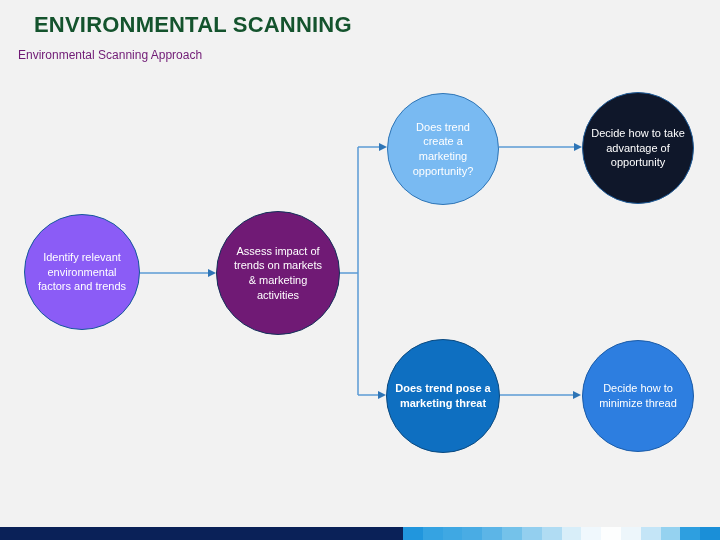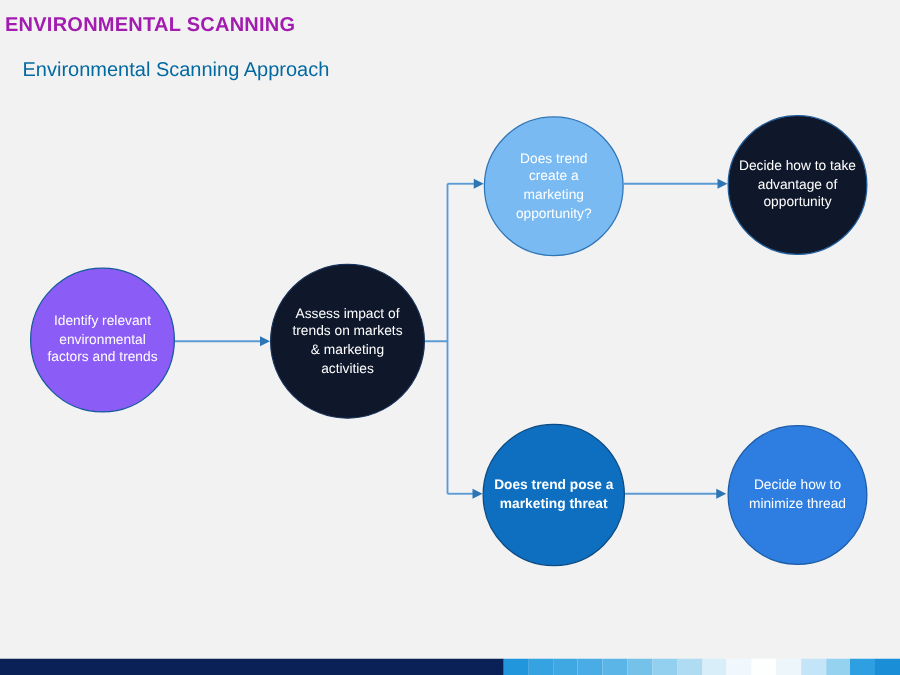--- a/index.html
+++ b/index.html
@@ -2,26 +2,26 @@
 <html><head>
 <meta charset="utf-8">
 <style>
   html,body{margin:0;padding:0;}
   body{font-family:"Liberation Sans",sans-serif;background:#d8d8d8;}
   .slide{
     position:relative;width:720px;height:540px;background:#F2F2F2;
     overflow:hidden;
   }
   .slide-title{
-    position:absolute;left:4px;top:12px;margin:0;
-    font-size:16px;font-weight:700;color:#a21caf;letter-spacing:.2px;
+    position:absolute;left:34px;top:12px;margin:0;
+    font-size:22px;font-weight:700;color:#14532d;letter-spacing:.2px;
   }
   .slide-subtitle{
     position:absolute;left:18px;top:48px;margin:0;
-    font-size:16px;font-weight:400;color:#0369a1;
+    font-size:12px;font-weight:400;color:#701a75;
   }
   .connectors{position:absolute;left:0;top:0;width:720px;height:540px;}
   .node{
     position:absolute;border-radius:50%;
     display:flex;align-items:center;justify-content:center;text-align:center;
     color:#ffffff;font-size:11px;line-height:1.32;
     border:1px solid transparent;box-sizing:border-box;
   }
   .node span{display:block;}
   .n1{left:24px;top:214px;width:116px;height:116px;}
@@ -73,21 +73,21 @@
     <g>
       <line x1="500" y1="395" x2="574" y2="395" stroke-width="1.5" stroke="#5B9BD5"></line>
       <polygon points="581,395 573,391 573,399" fill="#2E75B6"></polygon>
     </g>
   </svg>
 
   <div class="node n1" style="background: #8b5cf6; border-color: rgb(21, 89, 156);">
     <span>Identify relevant environmental factors and trends</span>
   </div>
 
-  <div class="node n2" style="background: #0f172a; border-color: rgb(20, 49, 90);">
+  <div class="node n2" style="background: #701a75; border-color: rgb(20, 49, 90);">
     <span>Assess impact of trends on markets &amp; marketing activities</span>
   </div>
 
   <div class="node n3" style="background: rgb(121, 186, 242); border-color: rgb(46, 117, 182);">
     <span>Does trend create a marketing opportunity?</span>
   </div>
 
   <div class="node n4" style="background: #0f172a; border-color: rgb(31, 92, 153);">
     <span>Decide how to take advantage of opportunity</span>
   </div>

